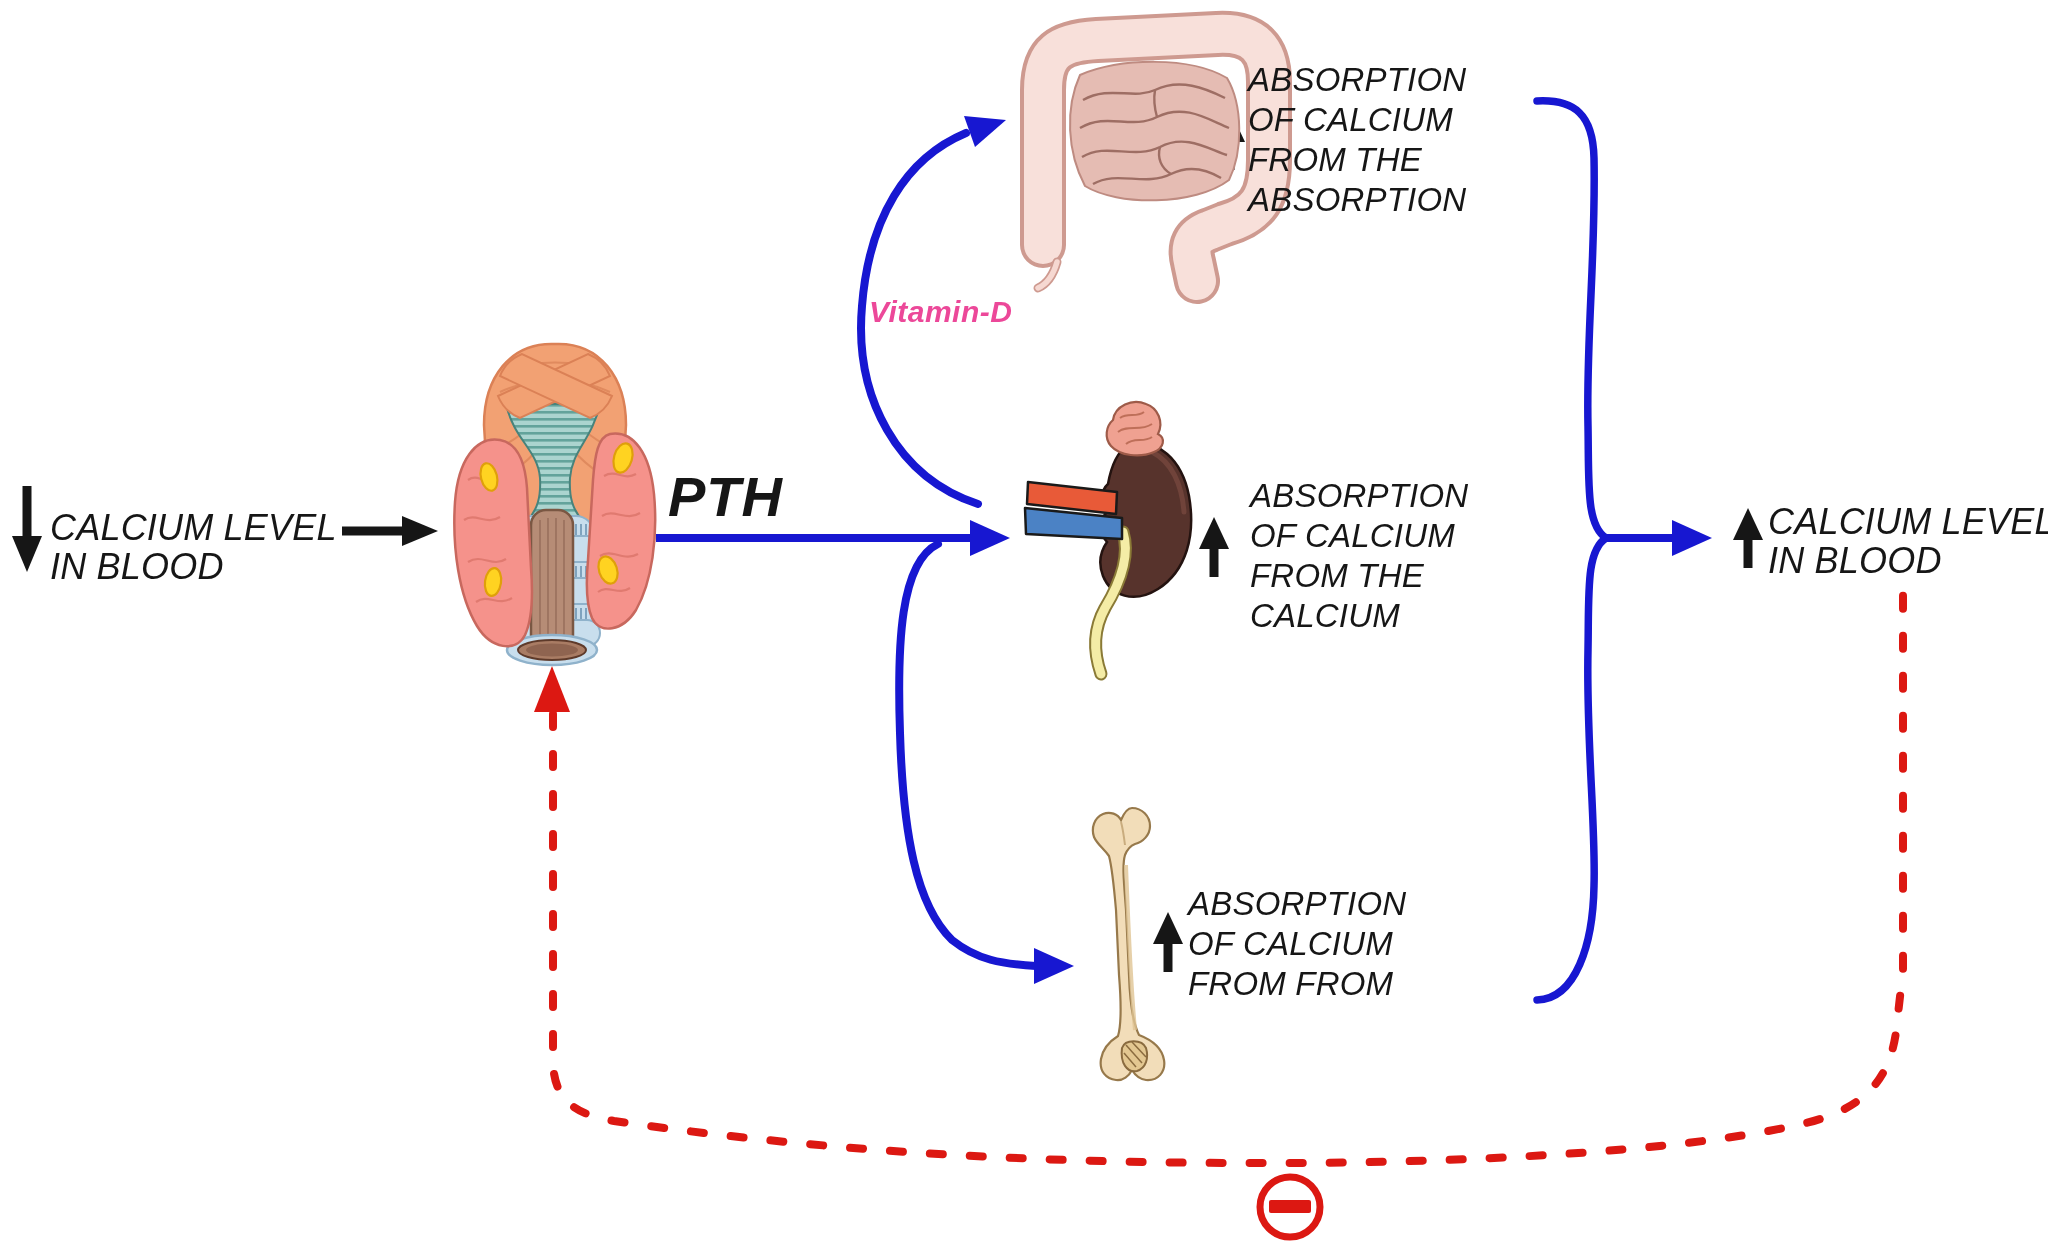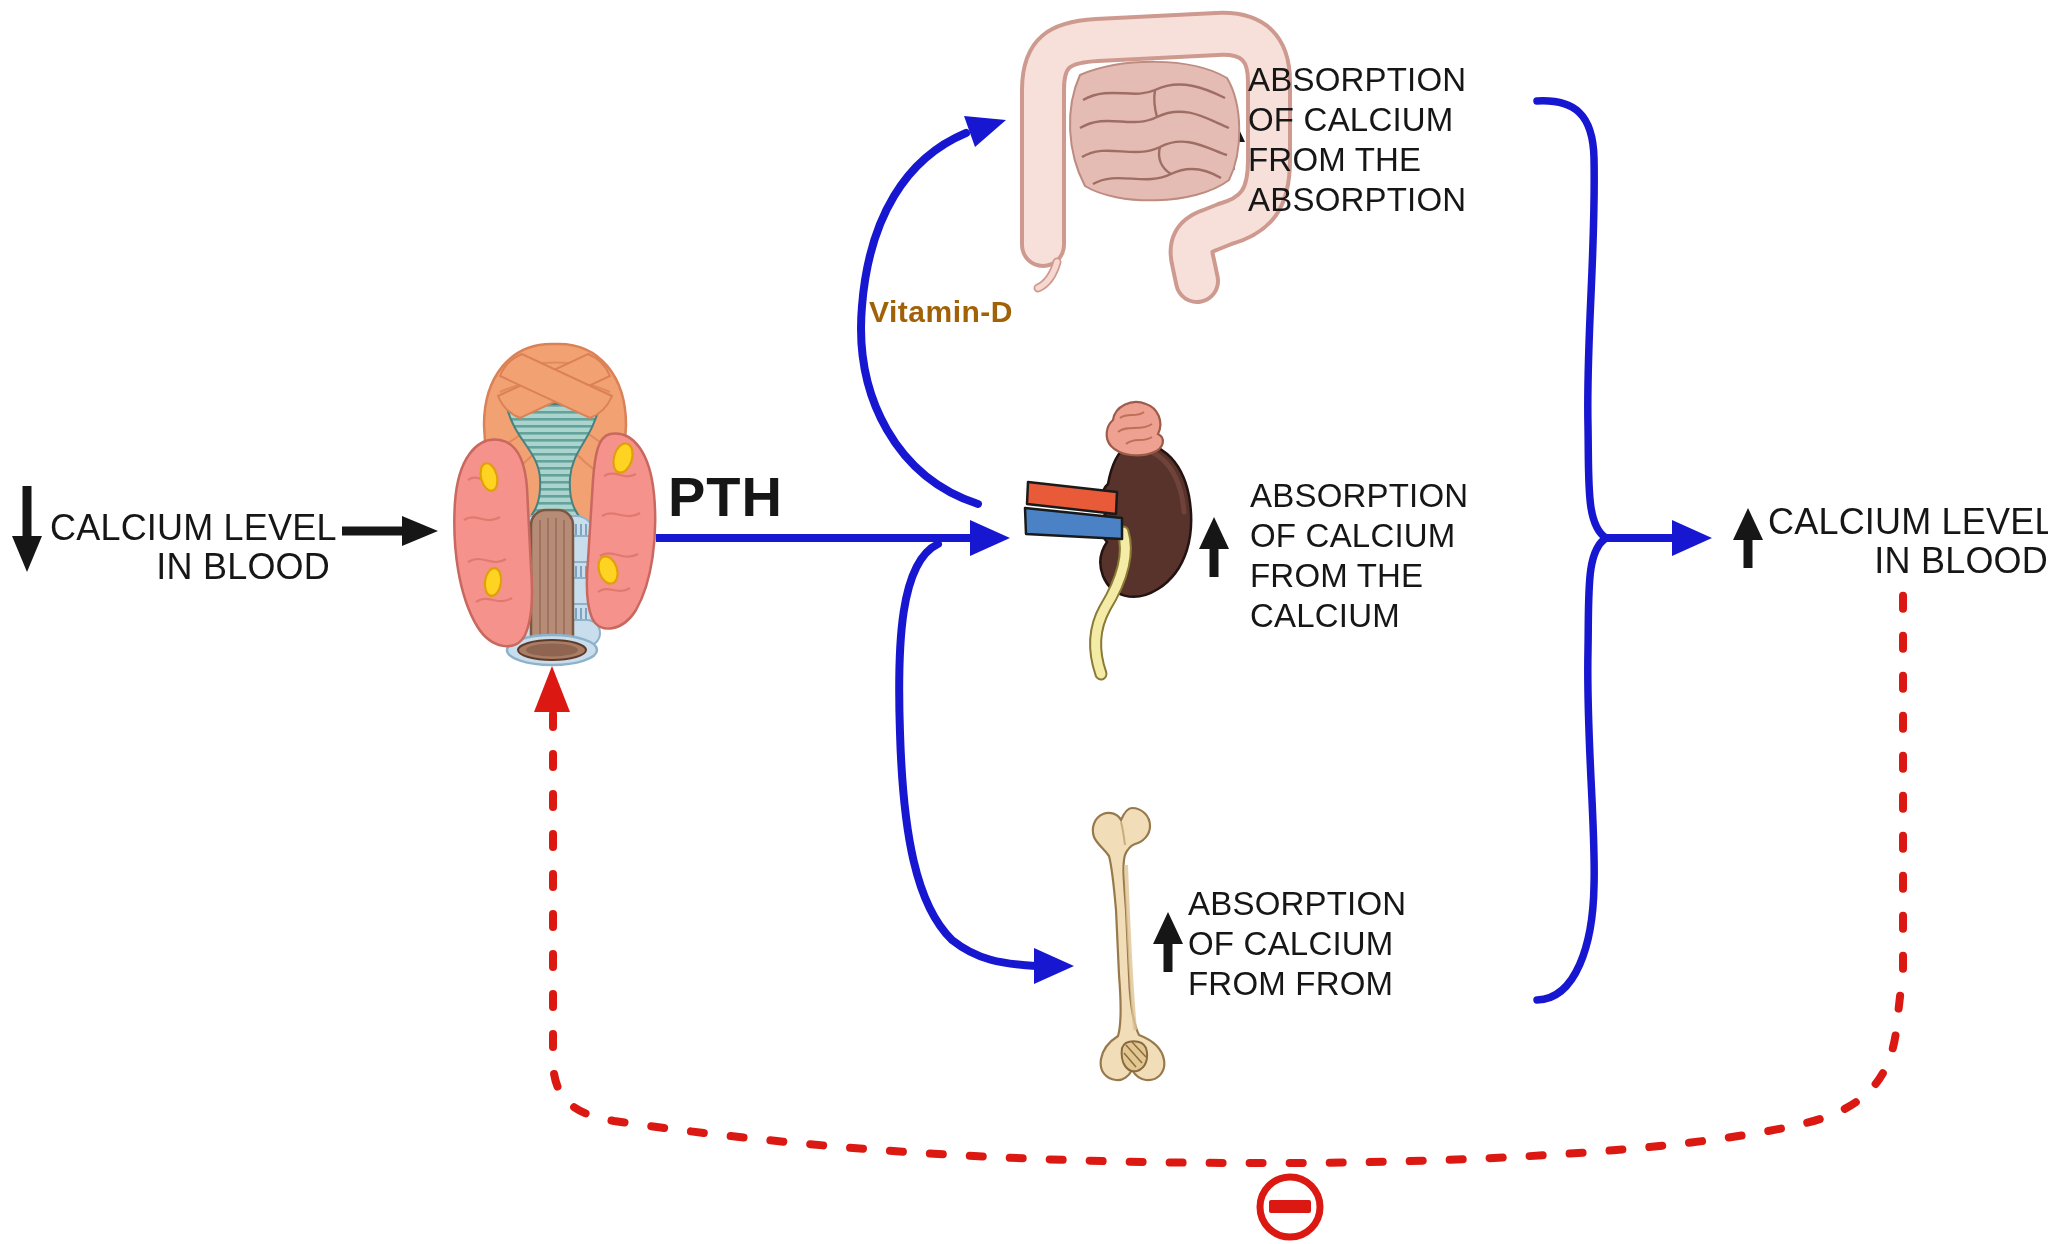--- a/index.html
+++ b/index.html
@@ -1,24 +1,24 @@
 <!DOCTYPE html>
 <html><head>
 <meta charset="utf-8">
 <style>
   html,body{margin:0;padding:0;background:#ffffff;}
   .stage{position:relative;width:2048px;height:1244px;background:#ffffff;overflow:hidden;
          font-family:"Liberation Sans",sans-serif;color:#161616;}
   .abs{position:absolute;}
-  .txt{position:absolute;color:#161616;font-size:33px;line-height:40px;letter-spacing:0.2px;white-space:nowrap;}
+  .txt{position:absolute;color:#161616;font-size:33px;line-height:40px;letter-spacing:0.2px;white-space:nowrap;font-style:italic;}
   .txt .ln{display:block;}
-  .center{text-align:right;}
+  .center{text-align:left;}
   .big{font-size:36px;line-height:39px;}
   .pth{font-size:56px;font-weight:bold;letter-spacing:1px;}
-  .vitd{font-size:30px;font-weight:bold;color:#a16207;letter-spacing:0.5px;text-align:center;}
+  .vitd{font-size:30px;font-weight:bold;color:#ec4899;letter-spacing:0.5px;text-align:center;}
   svg{position:absolute;left:0;top:0;overflow:visible;}
 </style>
 </head>
 <body>
 
 <div class="stage">
 
   <svg width="2048" height="1244" viewBox="0 0 2048 1244">
 
     <g>

